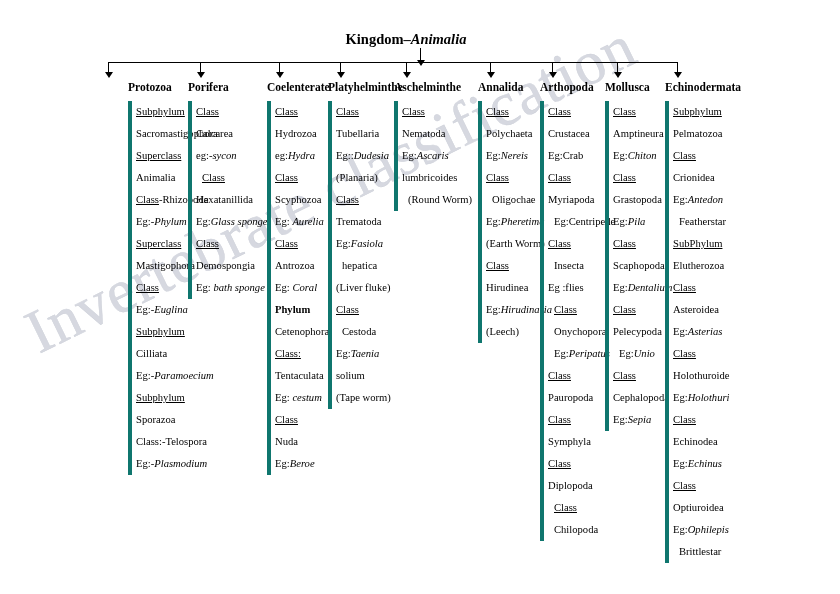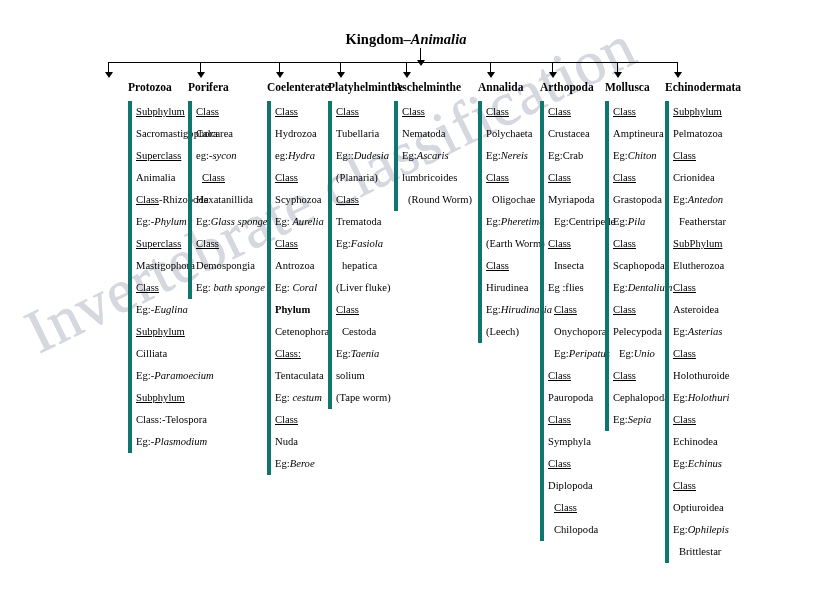--- a/index.html
+++ b/index.html
@@ -150,20 +150,21 @@
           <div class="entry"><span class="un">Class</span><span>-Rhizopoda</span></div>
           <div class="entry"><span>Eg:-</span><span class="it">Phylum</span></div>
           <div class="entry u">Superclass</div>
           <div class="entry">Mastigophora</div>
           <div class="entry u">Class</div>
           <div class="entry"><span>Eg:-</span><span class="it">Euglina</span></div>
           <div class="entry u">Subphylum</div>
           <div class="entry">Cilliata</div>
           <div class="entry"><span>Eg:-</span><span class="it">Paramoecium</span></div>
           <div class="entry u">Subphylum</div>
+          <div class="entry">Sporazoa</div>
           <div class="entry">Class:-Telospora</div>
           <div class="entry"><span>Eg:-</span><span class="it">Plasmodium</span></div>
         </div>
       </div>
       <div class="col" style="left: 188px; top: 81px; width: 82px;">
         <div class="col-head">Porifera</div>
         <div class="col-body">
           <div class="entry u">Class</div>
           <div class="entry">Calcarea</div>
           <div class="entry"><span>eg:-</span><span class="it">sycon</span></div>

